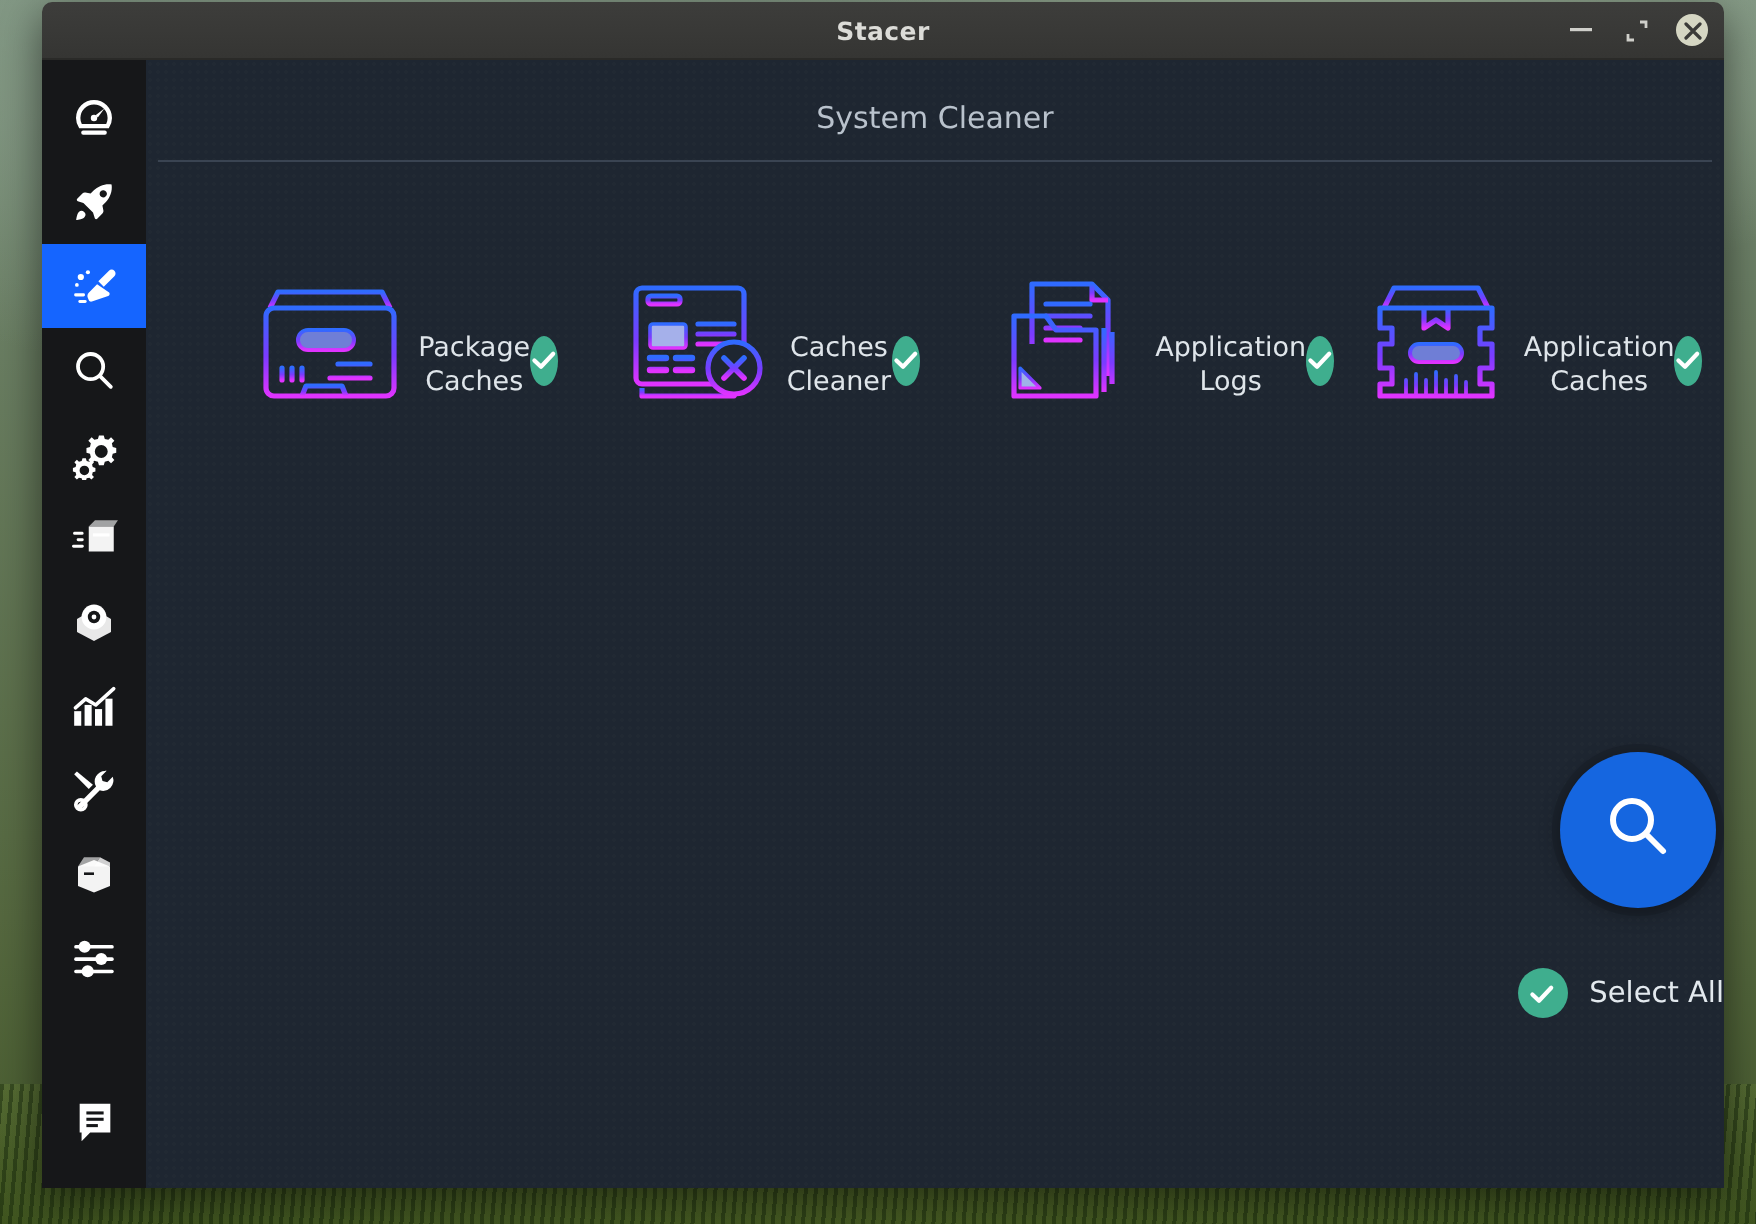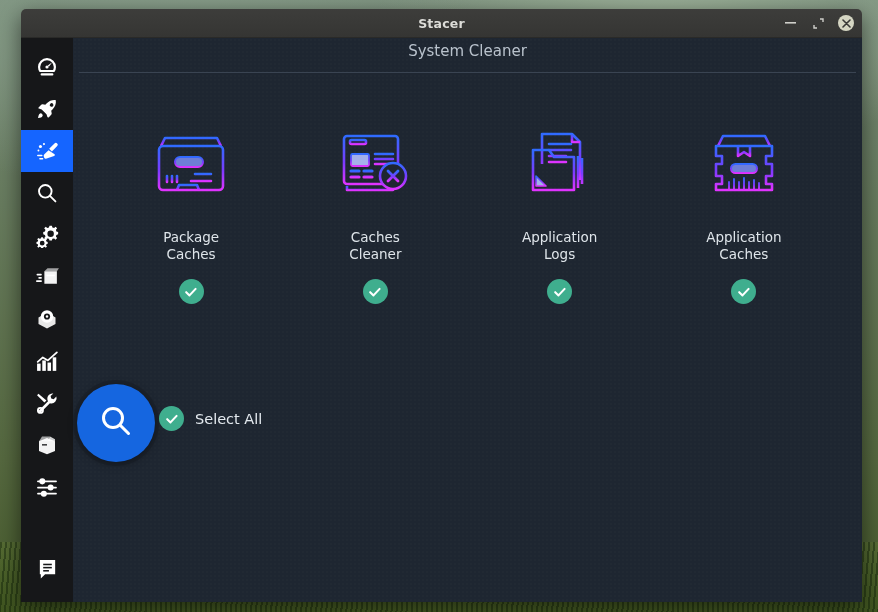--- a/index.html
+++ b/index.html
@@ -19,21 +19,21 @@
       linear-gradient(to bottom, #7e9380 0%, #6d8168 20%, #55683f 75%, #465a2c 100%);
   }
   #desktop:after{
     content:"";position:absolute;left:0;right:0;bottom:0;height:70px;
     background:
       repeating-linear-gradient(95deg, rgba(40,60,20,.55) 0 2px, rgba(120,150,60,.25) 2px 5px),
       linear-gradient(to bottom, rgba(60,80,30,.15), rgba(40,58,18,.85));
   }
   
   #window{
-    position:absolute;left:21px;top:9px;width:841px;height:593px;
+    position:absolute;left:21px;top:1px;width:841px;height:593px;
     border-radius:5px 5px 0 0;
     overflow:hidden;
     box-shadow:0 6px 22px rgba(0,0,0,.55);
   }
   
   #titlebar{
     height:28px;background:linear-gradient(to bottom,#3d3d3b,#353533);
     border-bottom:1px solid #2a2a28;
     display:flex;align-items:center;position:relative;
   }
@@ -59,41 +59,41 @@
   .side-item.active{background:#1565ff;}
   .side-item svg{display:block;}
   .side-spacer{flex:1;}
   
   #main{
     flex:1;background:#1e2631;position:relative;
     background-image:radial-gradient(rgba(255,255,255,.012) 1px, transparent 1px);
     background-size:4px 4px;
   }
   #page-header{
-    text-align:center;color:#b9c2cc;font-size:15px;padding:4px 0 12px;
+    text-align:center;color:#b9c2cc;font-size:15px;padding:20px 0 12px;
   }
   #header-rule{height:1px;background:#3a4452;margin:0 6px;}
   
   #grid{
     display:flex;justify-content:space-around;align-items:flex-start;
     padding:48px 26px 0 26px;
   }
-  .citem{width:140px;display:flex;flex-direction:column;align-items:center;cursor:pointer;}
+  .citem{width:140px;display:flex;flex-direction:row;align-items:center;cursor:pointer;}
   .citem .ico{height:86px;display:flex;align-items:center;justify-content:center;}
   .citem .clabel{
     margin-top:22px;color:#dfe5ea;font-size:13.5px;line-height:17px;text-align:center;
   }
   .check{
     margin-top:16px;width:25px;height:25px;border-radius:50%;
     background:#3fae8e;display:flex;align-items:center;justify-content:center;
   }
   .check svg{display:block;}
   
   #scanwrap{
-    position:absolute;left:0;right:0;top:342px;display:flex;flex-direction:row;align-items:flex-start;
+    position:absolute;left:0;right:0;top:342px;display:flex;flex-direction:column;align-items:flex-end;
   }
   #scan-ring{
     width:86px;height:86px;border-radius:50%;background:#1b222c;
     display:flex;align-items:center;justify-content:center;cursor:pointer;
   }
   #scan-button{
     width:78px;height:78px;border-radius:50%;background:#1566e0;
     display:flex;align-items:center;justify-content:center;
     box-shadow:0 2px 10px rgba(0,0,0,.35);
   }

